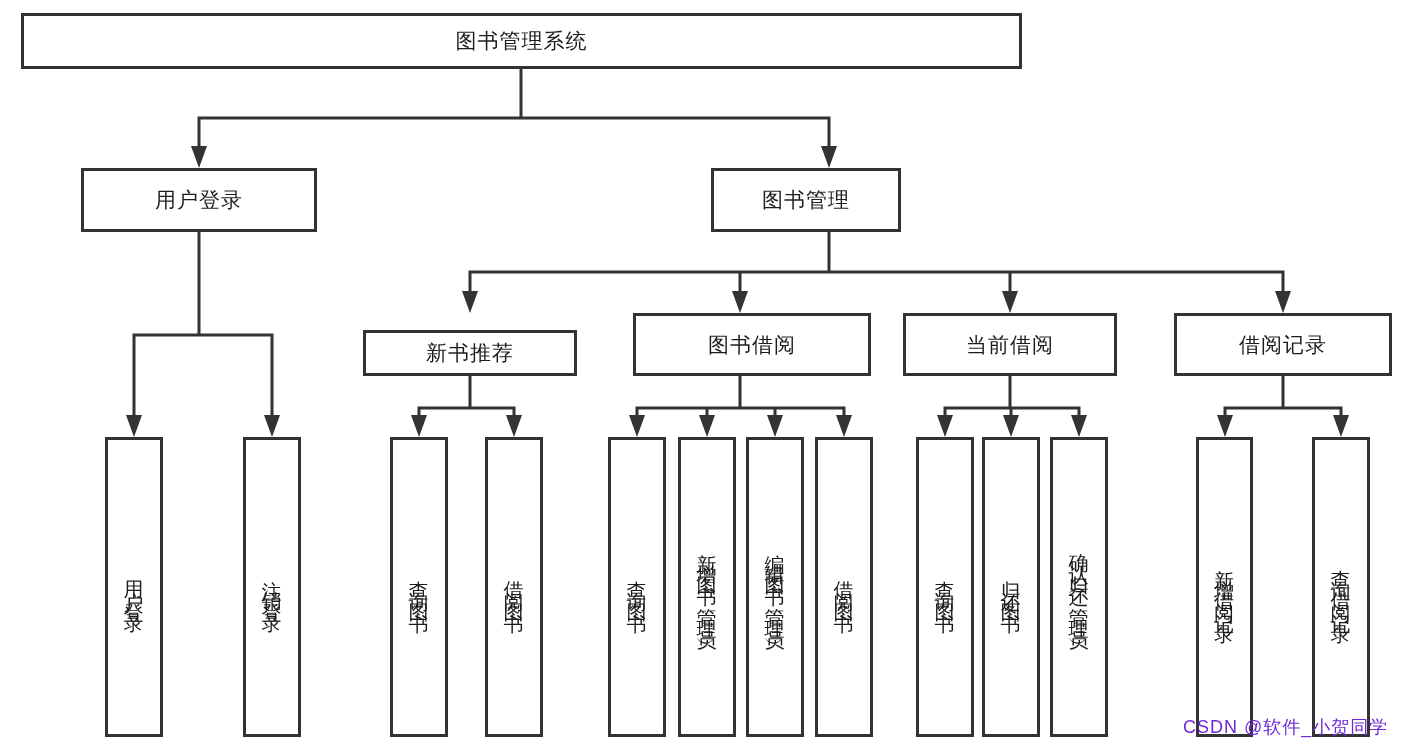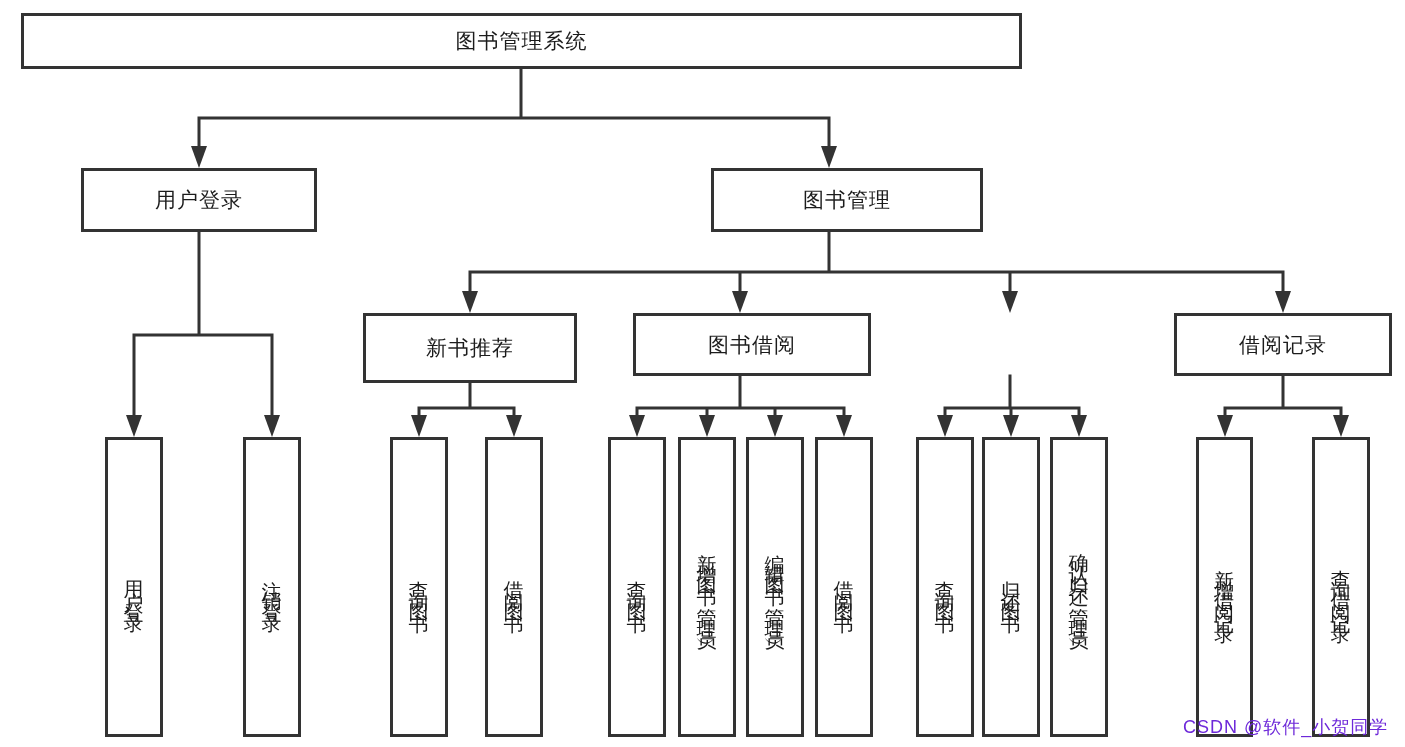--- a/index.html
+++ b/index.html
@@ -75,24 +75,25 @@
       <polygon points="1003,415 1019,415 1011,437"></polygon>
       <polygon points="1071,415 1087,415 1079,437"></polygon>
       <polygon points="1217,415 1233,415 1225,437"></polygon>
       <polygon points="1333,415 1349,415 1341,437"></polygon>
     </g>
   </svg>
 
   <div class="node h" style="left:21px;top:13px;width:1001px;height:56px">图书管理系统</div>
 
   <div class="node h" style="left:81px;top:168px;width:236px;height:64px">用户登录</div>
-  <div class="node h" style="left:711px;top:168px;width:272px;height:64px">图书管理</div>
+  <div class="node h" style="left:711px;top:168px;width:190px;height:64px">图书管理</div>
 
-  <div class="node h" style="left:363px;top:313px;width:214px;height:70px">新书推荐</div>
+  <div class="node h" style="left:363px;top:330px;width:214px;height:46px">新书推荐</div>
   <div class="node h" style="left:633px;top:313px;width:238px;height:63px">图书借阅</div>
+  <div class="node h" style="left:903px;top:313px;width:214px;height:63px">当前借阅</div>
   <div class="node h" style="left:1174px;top:313px;width:218px;height:63px">借阅记录</div>
 
   <div class="node v" style="left:105px;top:437px;width:58px;height:300px">用户登录</div>
   <div class="node v" style="left:243px;top:437px;width:58px;height:300px">注销登录</div>
 
   <div class="node v" style="left:390px;top:437px;width:58px;height:300px">查询图书</div>
   <div class="node v" style="left:485px;top:437px;width:58px;height:300px">借阅图书</div>
 
   <div class="node v" style="left:608px;top:437px;width:58px;height:300px">查询图书</div>
   <div class="node v" style="left:678px;top:437px;width:58px;height:300px">新增图书（管理员）</div>

